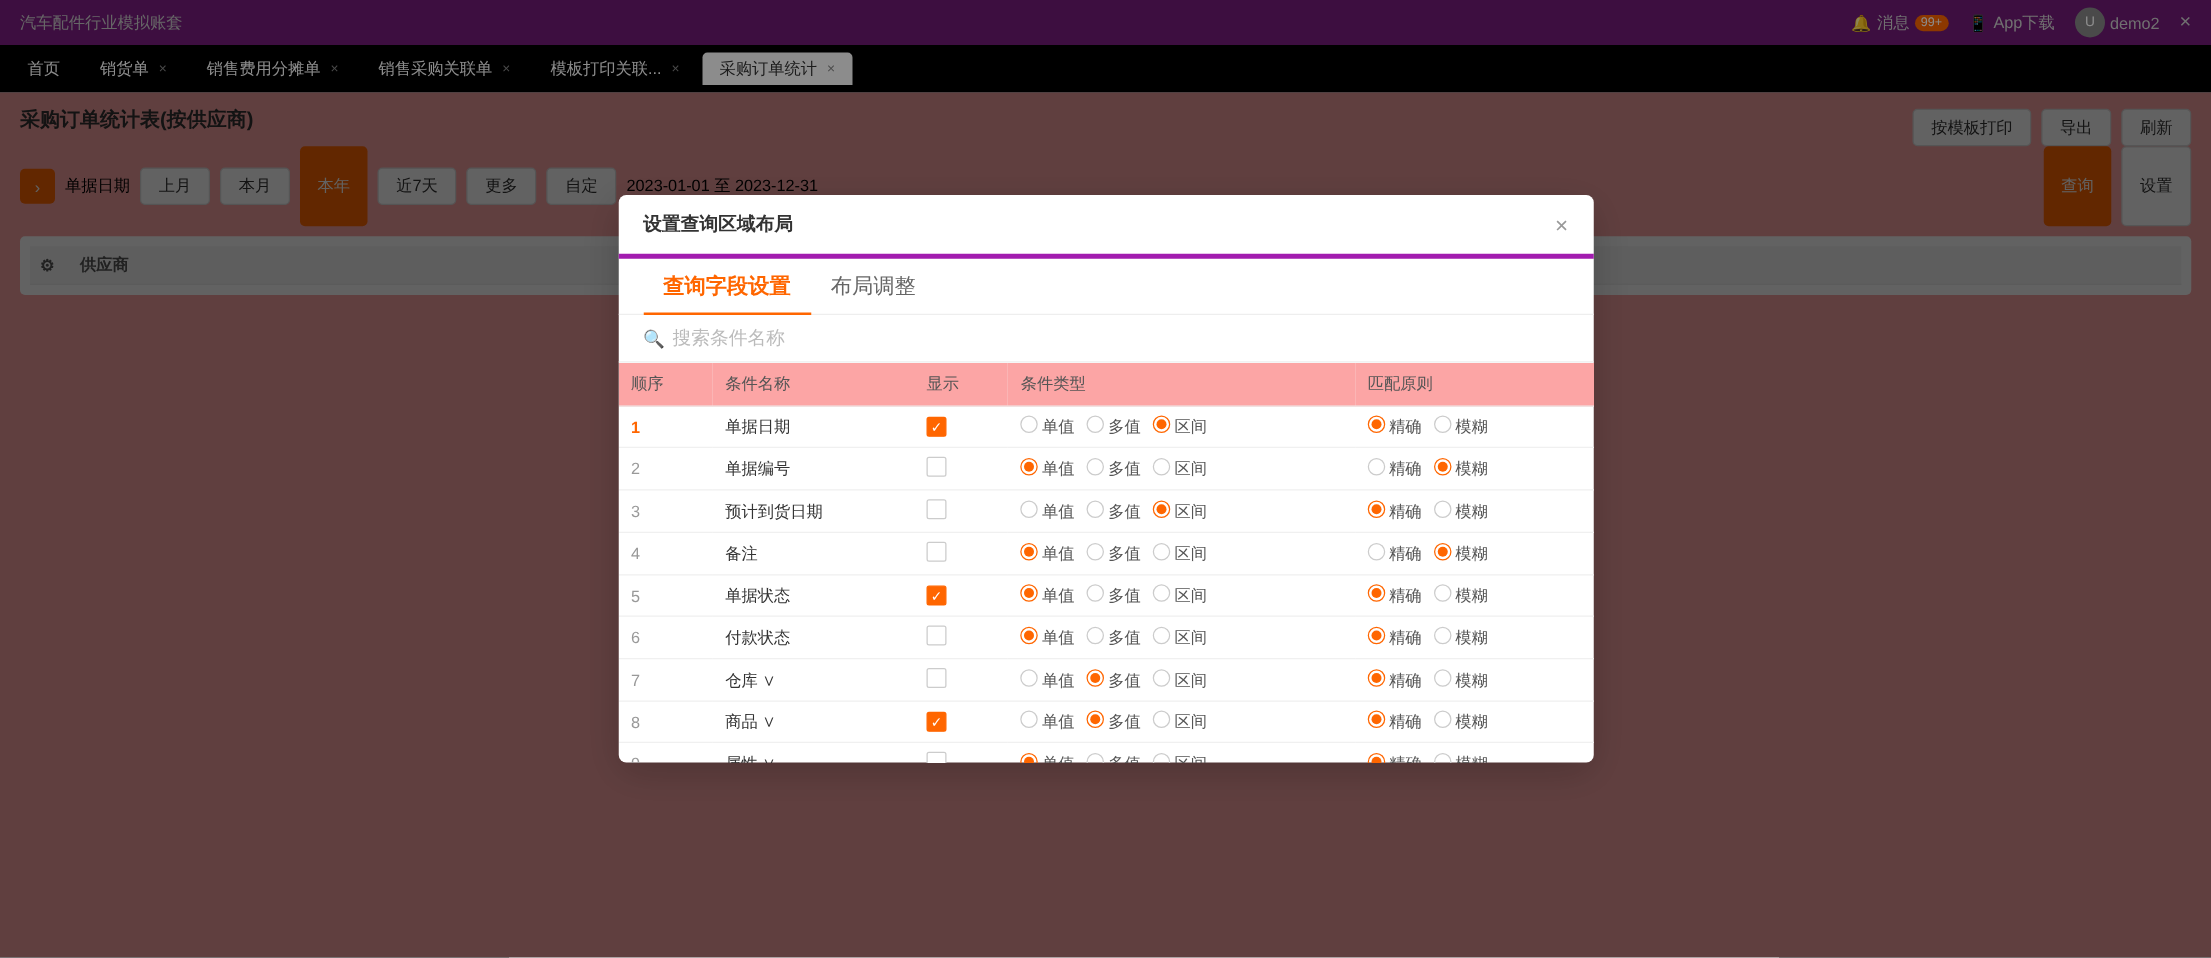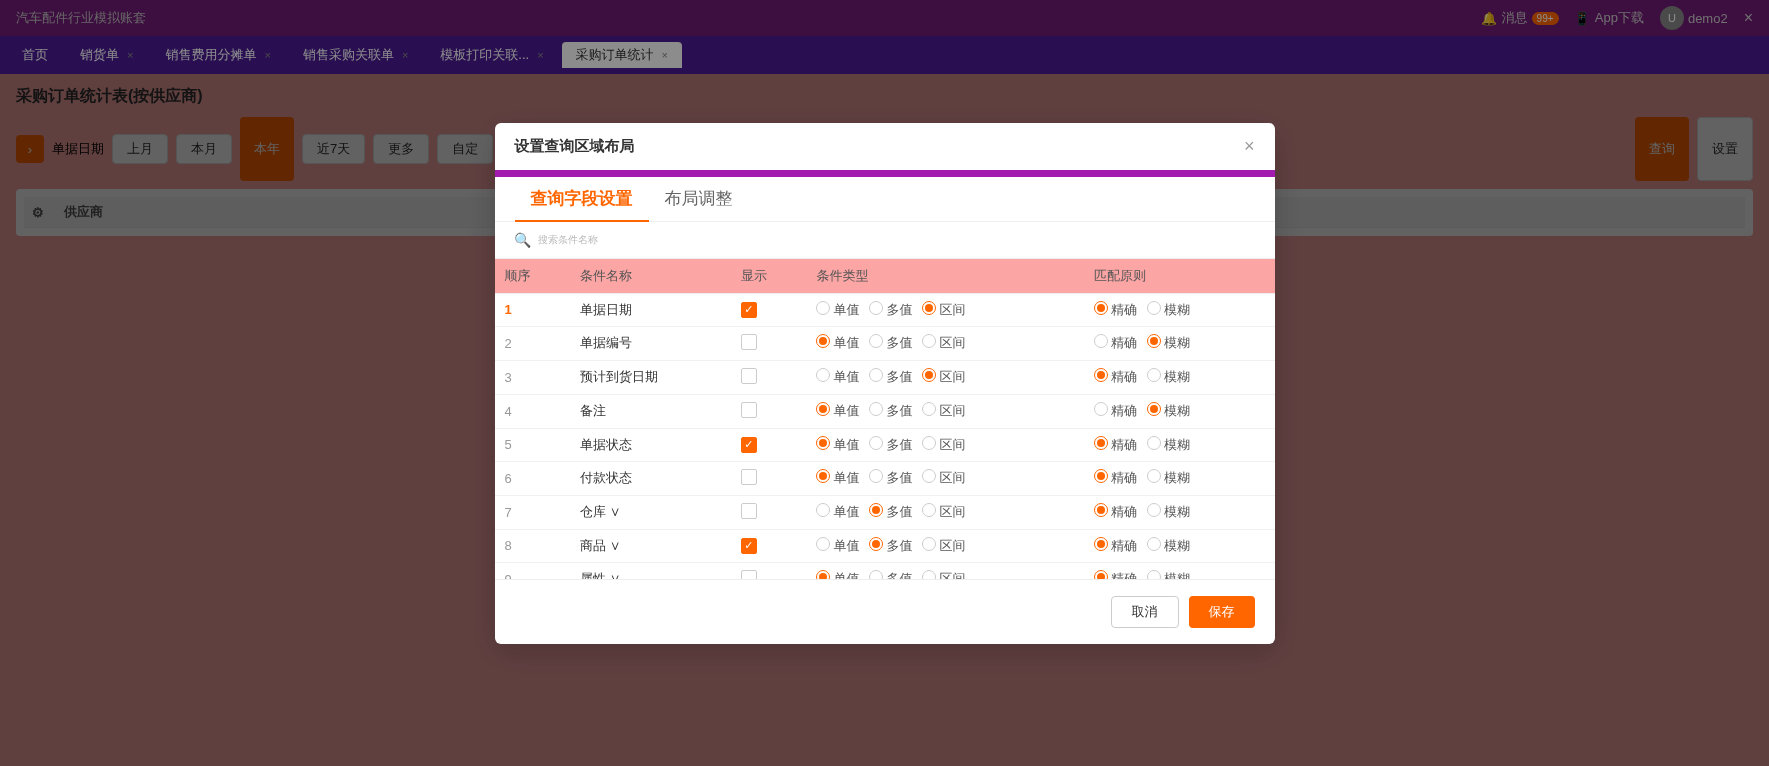--- a/index.html
+++ b/index.html
@@ -15,21 +15,21 @@
       padding: 0 16px;
       color: #ccc;
     }
     .top-nav-left { font-size: 13px; color: #bbb; }
     .top-nav-right { display: flex; align-items: center; gap: 16px; font-size: 13px; }
     .top-nav-right .badge { background: #f60; color: #fff; border-radius: 10px; padding: 1px 5px; font-size: 10px; }
     .top-nav-right .close-btn { color: #ccc; cursor: pointer; font-size: 16px; }
 
     
     .tab-bar {
-      background: #4c1d95;
+      background: #000000;
       height: 38px;
       display: flex;
       align-items: center;
       padding: 0 8px;
       gap: 4px;
     }
     .tab-item {
       padding: 4px 14px;
       border-radius: 4px 4px 0 0;
       color: #fff;
@@ -74,21 +74,21 @@
       background: #fff;
       border-radius: 6px;
       width: 780px;
       max-height: 660px;
       display: flex;
       flex-direction: column;
       box-shadow: 0 8px 32px rgba(0,0,0,0.2);
     }
     .dialog-header {
       padding: 14px 20px;
-      border-bottom: 7px solid #a21caf;
+      border-bottom: 4px solid #a21caf;
       display: flex;
       align-items: center;
       justify-content: space-between;
     }
     .dialog-title { font-size: 15px; font-weight: bold; color: #333; }
     .dialog-close { cursor: pointer; font-size: 18px; color: #999; line-height: 1; }
 
     
     .dialog-tabs { display: flex; border-bottom: 1px solid #eee; padding: 0 20px; gap: 0; }
     .dialog-tab {
@@ -105,21 +105,21 @@
     .search-box {
       display: flex;
       align-items: center;
       padding: 10px 20px;
       border-bottom: 1px solid #eee;
     }
     .search-icon { color: #aaa; margin-right: 6px; font-size: 14px; }
     .search-input {
       border: none;
       outline: none;
-      font-size: 10px;
+      font-size: 15px;
       color: #737373;
       width: 200px;
     }
     .search-input::placeholder { color: #bbb; }
 
     
     .data-table { width: 100%; border-collapse: collapse; font-size: 13px; }
     .data-table thead tr { background: #fca5a5; }
     .data-table th {
       padding: 8px 10px;
@@ -231,20 +231,25 @@
   </div>
   <div class="tab-item active" style="background:#fff;color:#333;">
     <span>采购订单统计</span>
     <span class="tab-close">×</span>
   </div>
 </div>
 
 <div class="page-content" style="filter:brightness(0.7);">
   <div style="display:flex;align-items:center;justify-content:space-between;">
     <div class="page-title">采购订单统计表(按供应商)</div>
+    <div class="page-header-actions">
+      <button class="btn-white">按模板打印</button>
+      <button class="btn-white">导出</button>
+      <button class="btn-white">刷新</button>
+    </div>
   </div>
   <div class="toolbar">
     <div style="width:28px;height:28px;background:#f60;color:#fff;display:flex;align-items:center;justify-content:center;border-radius:4px;cursor:pointer;">›</div>
     <span>单据日期</span>
     <button class="btn-white">上月</button>
     <button class="btn-white">本月</button>
     <button class="btn-orange">本年</button>
     <button class="btn-white">近7天</button>
     <button class="btn-white">更多</button>
     <button class="btn-white">自定</button>
@@ -587,18 +592,14 @@
                     <span class="radio-circle"></span>
                     <span>模糊</span>
                   </label>
                 </div>
               </td>
             </tr>
           </tbody>
       </table>
     </div>
 
-    <div class="dialog-footer">
-      <button class="btn-cancel">取消</button>
-      <button class="btn-save">保存</button>
-    </div>
   </div>
 </div>
 
 </body></html>

